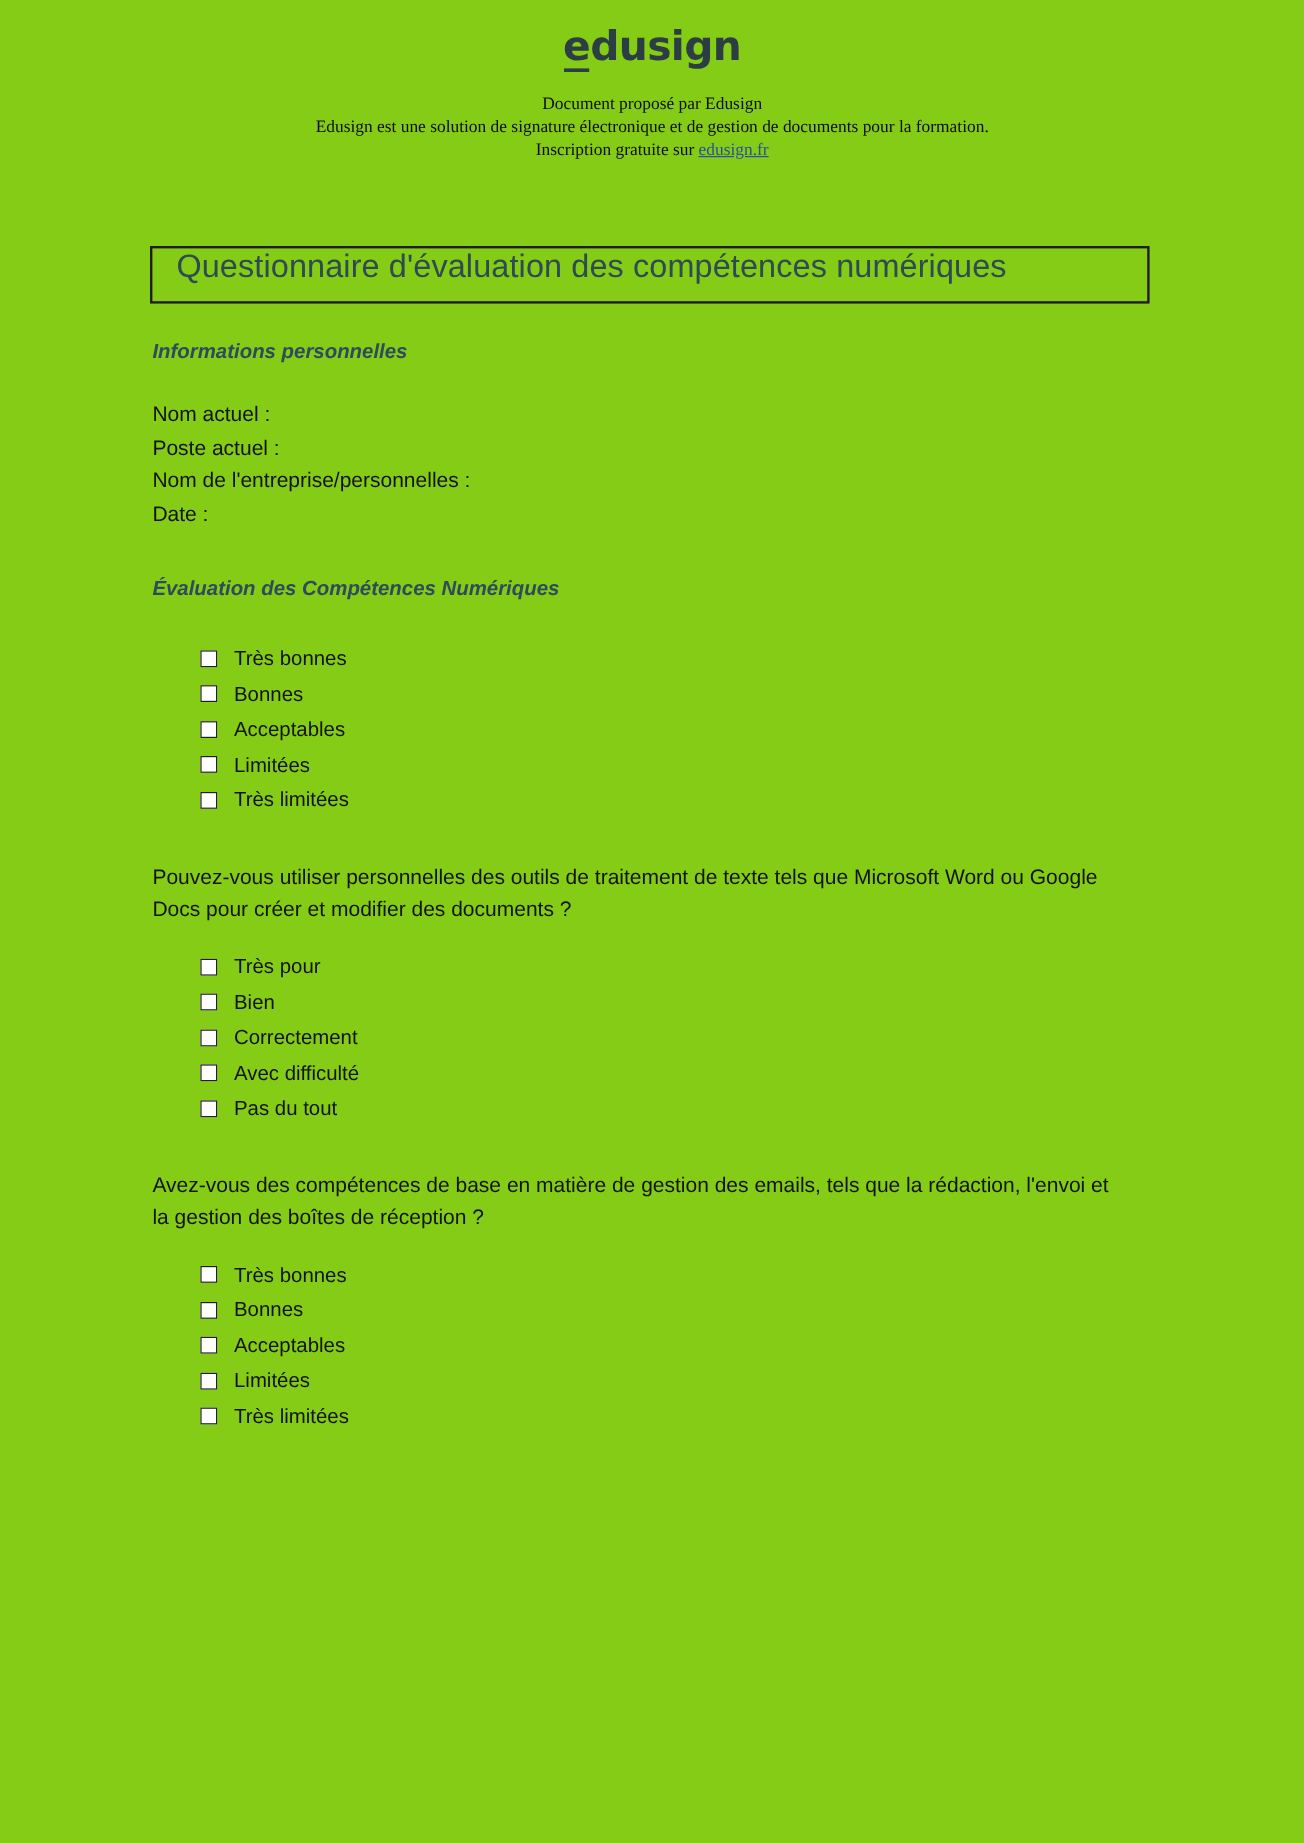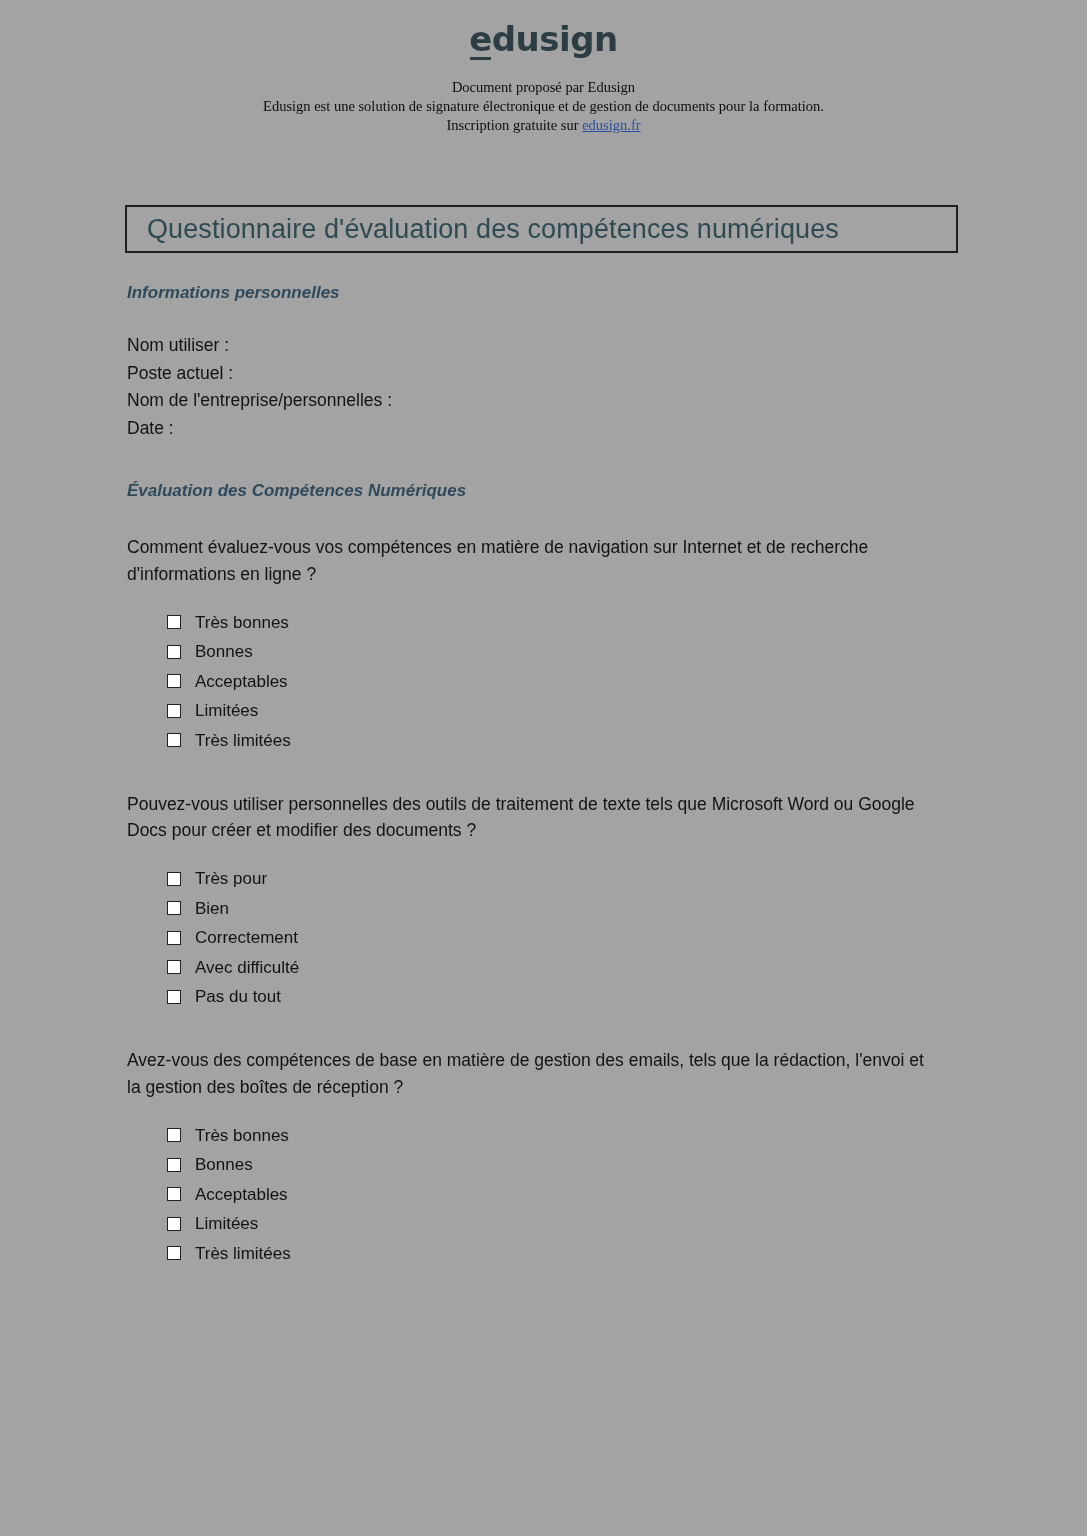--- a/index.html
+++ b/index.html
@@ -13,21 +13,21 @@
     font-family: "Liberation Sans", sans-serif;
     color: #1a1a1a;
     position: relative;
     overflow: hidden;
   }
 
   .page {
     width: 1087px;
     height: 1536px;
     position: relative;
-    background: #a3a3a3;
+    background: #84cc16;
   }
 
   
   .brand-header {
     padding-top: 22px;
     text-align: center;
   }
   .logo {
     display: inline-block;
     font-family: "DejaVu Sans", sans-serif;
@@ -71,21 +71,20 @@
   
   .title-box {
     position: absolute;
     left: 125px;
     top: 205px;
     width: 833px;
     height: 48px;
     border: 2px solid #1e1e1e;
     box-sizing: border-box;
     display: flex;
-    align-items: center;
   }
   .title-text {
     font-size: 27px;
     color: #2f4a52;
     padding-left: 20px;
     letter-spacing: 0.1px;
     white-space: nowrap;
   }
 
   
@@ -171,30 +170,29 @@
 
   <div class="title-box">
     <div class="title-text">Questionnaire d'évaluation des compétences numériques</div>
   </div>
 
   <div class="content">
 
     <h2 class="section-heading">Informations personnelles</h2>
 
     <div class="info-list">
-      <div class="info-line">Nom utiliser :</div>
+      <div class="info-line">Nom actuel :</div>
       <div class="info-line">Poste actuel :</div>
       <div class="info-line">Nom de l'entreprise/personnelles :</div>
       <div class="info-line">Date :</div>
     </div>
 
     <h2 class="section-heading section-heading-2">Évaluation des Compétences Numériques</h2>
 
     <div class="question-block">
-      <div class="question-text">Comment évaluez-vous vos compétences en matière de navigation sur Internet et de recherche d'informations en ligne ?</div>
       <div class="options">
         <div class="option-row">
           <span class="checkbox"></span>
           <span class="option-label">Très bonnes</span>
         </div>
         <div class="option-row">
           <span class="checkbox"></span>
           <span class="option-label">Bonnes</span>
         </div>
         <div class="option-row">

